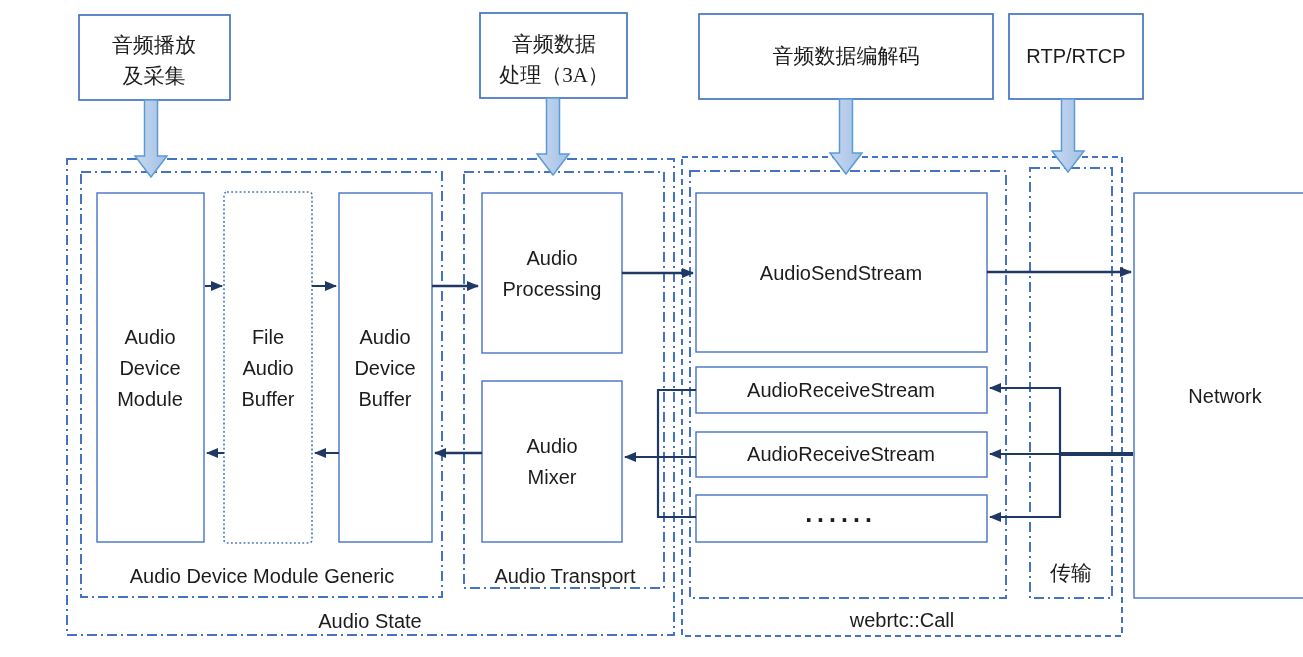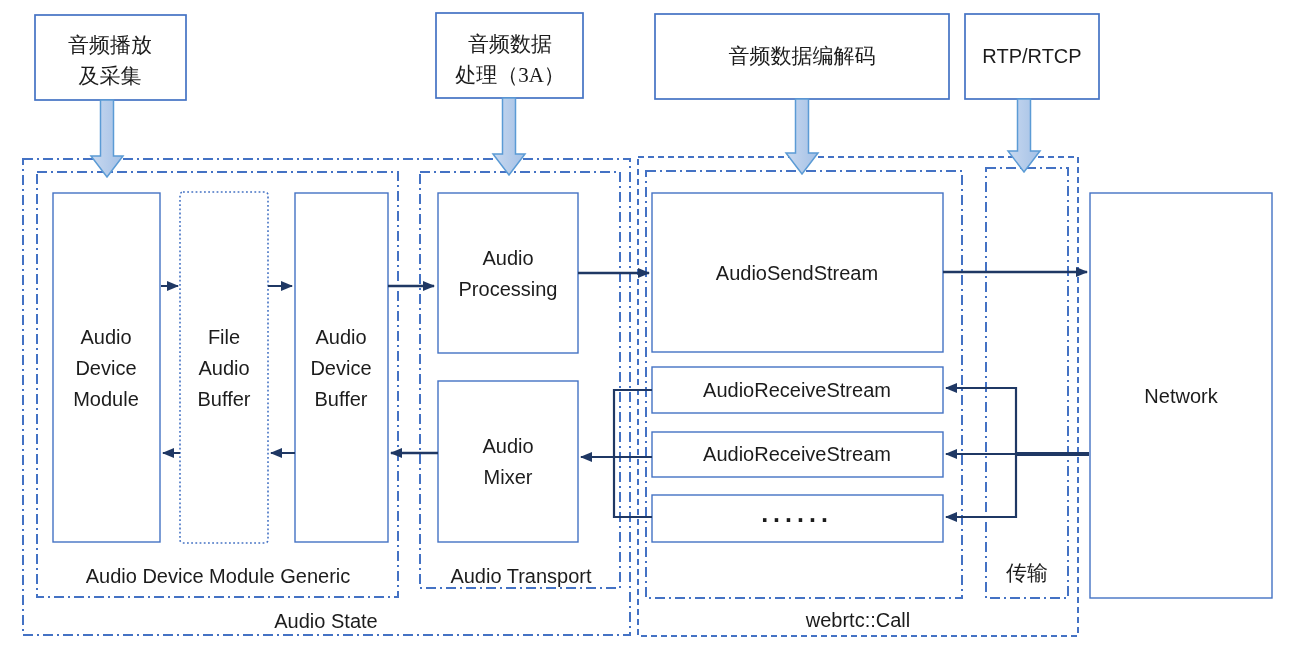--- a/index.html
+++ b/index.html
@@ -1,16 +1,16 @@
 <!DOCTYPE html>
 <html><head>
 <meta charset="utf-8">
 <style>
   html,body { margin:0; padding:0; background:#ffffff; }
-  .canvas-wrap { position:relative; width:1071px; height:657px; background:#ffffff; }
+  .canvas-wrap { position:relative; width:1071px; height:657px; background:#ffffff;padding-left:44px; }
   svg { display:block; }
   
   .te { font-family:"Liberation Sans","DejaVu Sans",sans-serif; font-size:20px; fill:#1c1c1c; }
   
   .tc { font-family:"Liberation Serif","DejaVu Serif",serif; font-size:21px; fill:#1c1c1c; }
   .t-mid { text-anchor:middle; dominant-baseline:central; }
   .t-base { text-anchor:middle; }
   .dots-text { font-size:25px; font-weight:bold; letter-spacing:5px; }
   .box-solid { fill:#ffffff; stroke:#4472C4; stroke-width:1.4; }
   .box-top { fill:#ffffff; stroke:#4472C4; stroke-width:1.7; }

